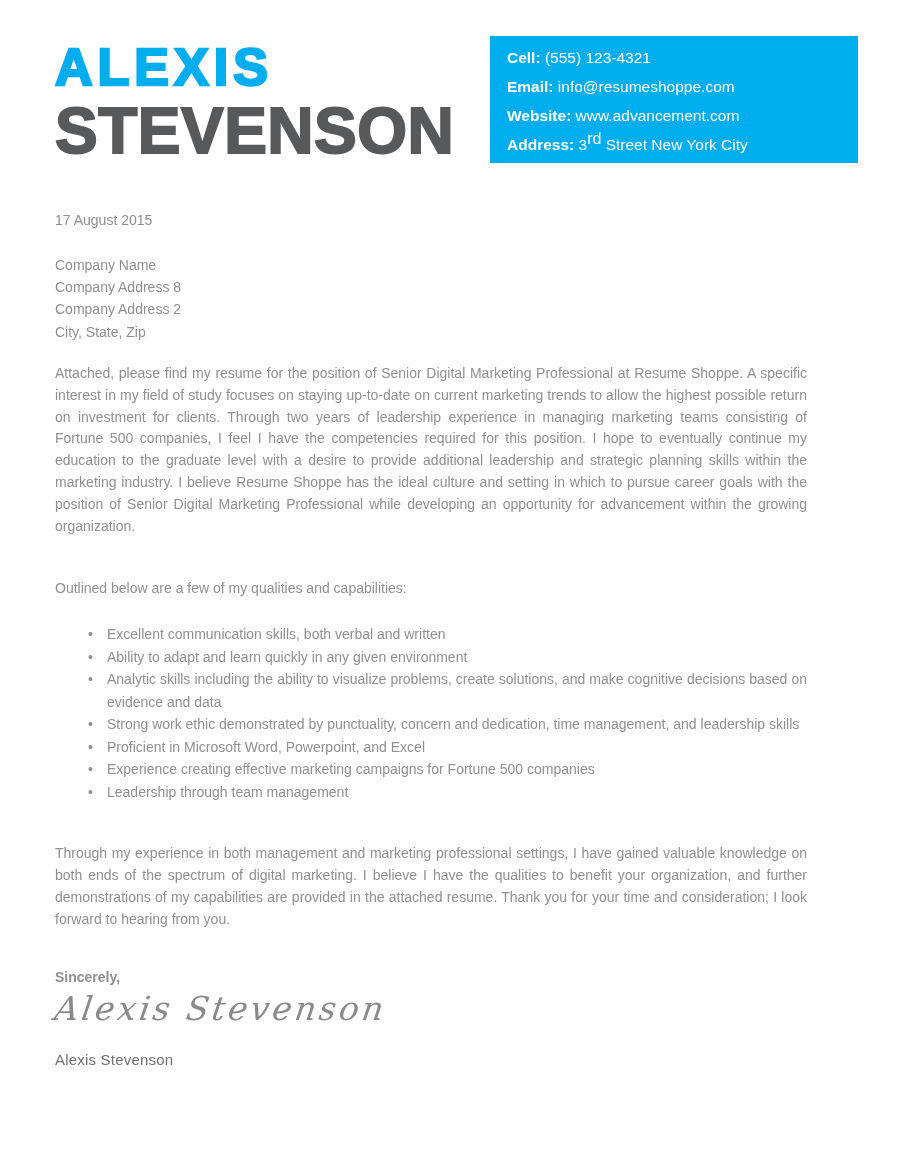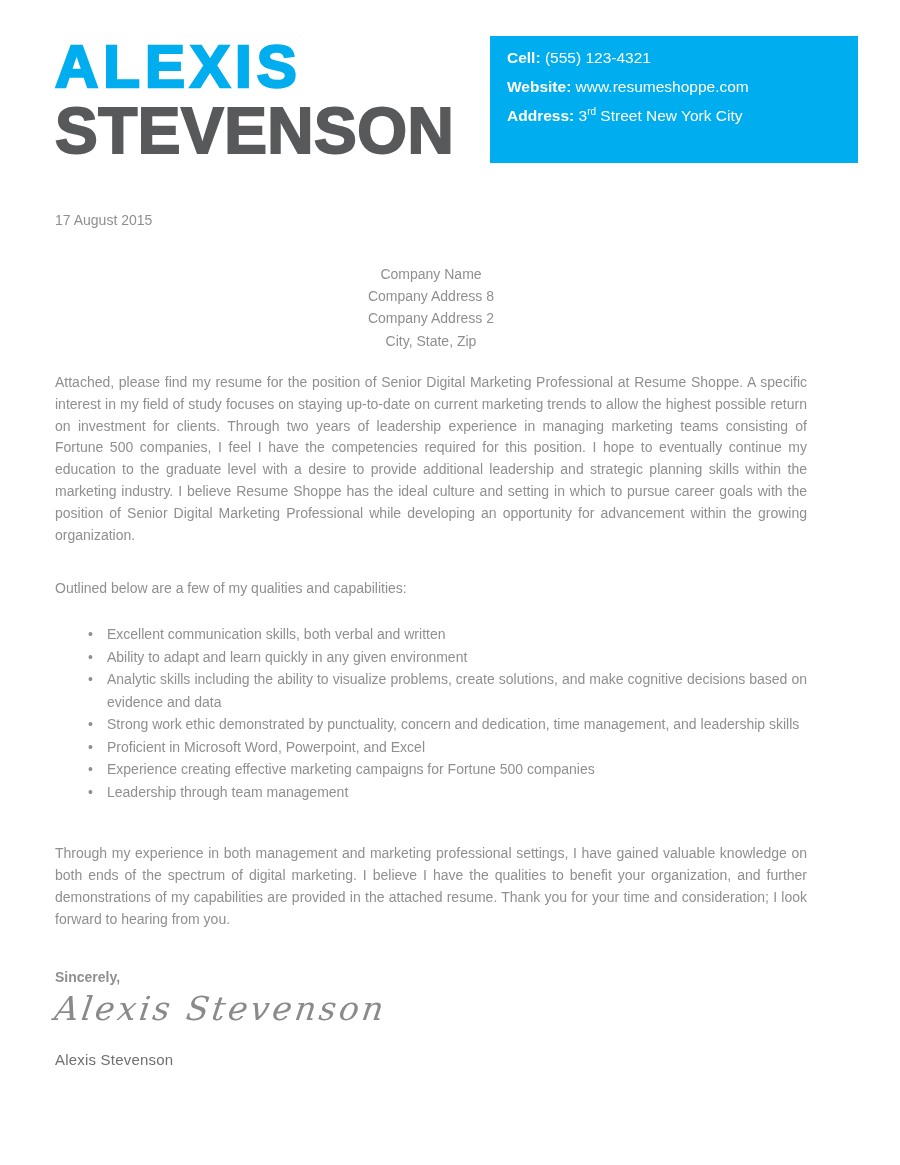--- a/index.html
+++ b/index.html
@@ -13,48 +13,48 @@
   html,body{background:#fff;}
   body{font-family:"Liberation Sans",sans-serif;}
   .page{
     position:relative;width:900px;height:1165px;background:#fff;overflow:hidden;
   }
 
   
   .name-block{position:absolute;left:55px;top:32px;}
   .first-name{
     color:var(--accent-blue,#00AEEF);
-    font-size:60px;font-weight:bold;line-height:70px;letter-spacing:5px;
+    font-size:52px;font-weight:bold;line-height:70px;letter-spacing:5px;
     -webkit-text-stroke:2.5px var(--accent-blue,#00AEEF);
   }
   .last-name{
     color:var(--name-gray,#58595B);
     font-size:64px;font-weight:bold;line-height:58px;letter-spacing:0.5px;
     -webkit-text-stroke:2px var(--name-gray,#58595B);
   }
   .contact-card{
     position:absolute;left:490px;top:36px;width:368px;height:127px;
     background:var(--accent-blue,#00AEEF);
     color:#fff;padding:7px 0 0 17px;
   }
   .contact-line{font-size:15.5px;line-height:29px;white-space:nowrap;}
   .contact-line b{font-weight:bold;text-align:center;}
-  .contact-line sup{font-size:10px;vertical-align:super;line-height:0;}
+  .contact-line sup{font-size:16px;vertical-align:super;line-height:0;}
 
   
   .letter{
     position:absolute;left:55px;top:163px;width:752px;
     color:var(--body-gray,#8F8F8F);
     font-size:14px;line-height:21.8px;
   }
   .date{margin-top:47px;}
-  .recipient{margin-top:31px;text-align:center;}
+  .recipient{margin-top:22px;}
   .recipient div{line-height:22.3px;}
   .para{margin-top:20px;text-align:justify;}
-  .qualities-intro{margin-top:32px;}
+  .qualities-intro{margin-top:41px;}
   ul.bullets{margin-top:23px;list-style:none;}
   ul.bullets li{
     position:relative;padding-left:52px;text-align:justify;line-height:22.5px;
   }
   ul.bullets li::before{
     content:"\2022";position:absolute;left:33px;top:0;
     color:var(--body-gray,#8F8F8F);
   }
   .para-closing{margin-top:40px;text-align:justify;}
   .valediction{margin-top:37px;font-weight:bold;}
@@ -75,21 +75,22 @@
 
 <div class="page">
 
   <div class="name-block">
     <div class="first-name">ALEXIS</div>
     <div class="last-name">STEVENSON</div>
   </div>
 
   <div class="contact-card">
     <div class="contact-line"><b>Cell:</b><span> (555) 123-4321</span></div>
-    <div class="contact-line"><b>Website:</b><span> www.resumeshoppe.com</span></div>
+    <div class="contact-line"><b>Email:</b><span> info@resumeshoppe.com</span></div>
+    <div class="contact-line"><b>Website:</b><span> www.advancement.com</span></div>
     <div class="contact-line"><b>Address:</b><span> 3</span><sup>rd</sup><span> Street New York City</span></div>
   </div>
 
   <div class="letter">
     <div class="date">17 August 2015</div>
 
     <div class="recipient">
       <div>Company Name</div>
       <div>Company Address 8</div>
       <div>Company Address 2</div>

